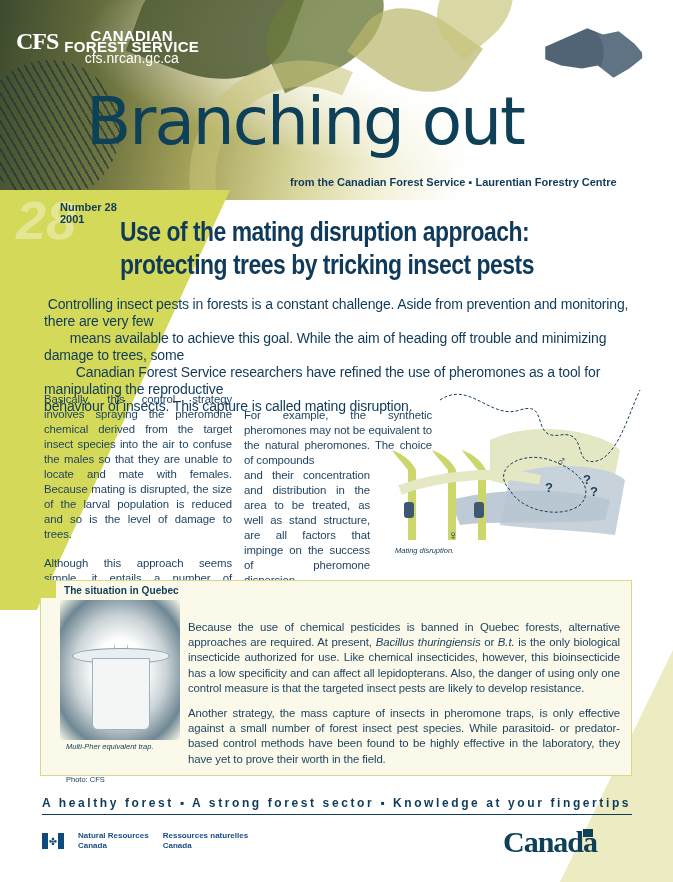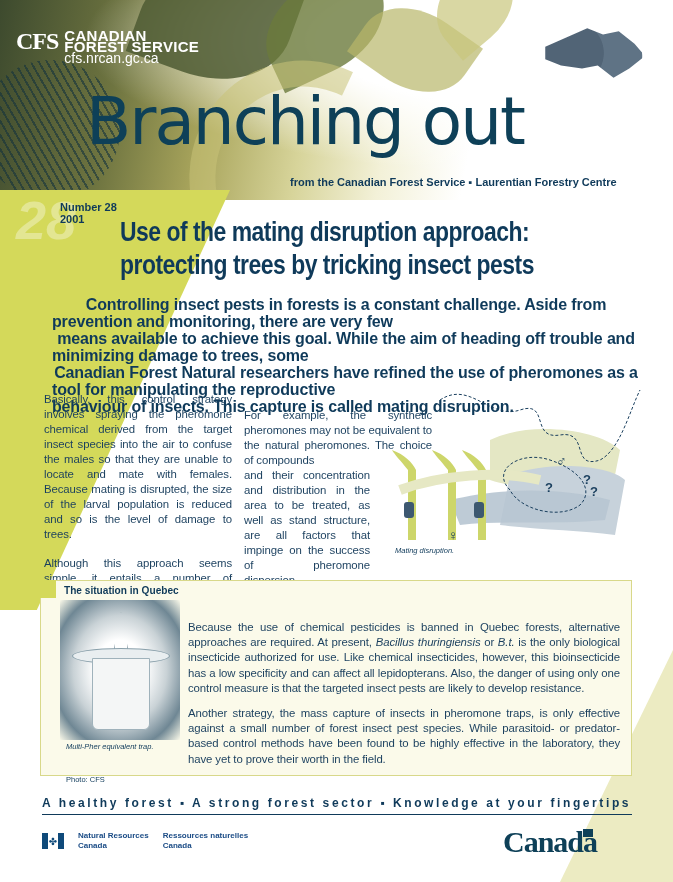--- a/index.html
+++ b/index.html
@@ -21,40 +21,40 @@
     background: repeating-linear-gradient(60deg, rgba(20,50,60,.75) 0 2px, transparent 2px 7px);
     border-radius:50%; opacity:.8; }
   .swirl { position:absolute; left:190px; top:60px; width:180px; height:190px; border-radius:50%;
     border:26px solid rgba(200,196,120,.55); border-right-color:transparent; border-bottom-color:transparent; transform:rotate(-20deg); }
   .map { position:absolute; left:540px; top:22px; width:105px; height:62px;
     background: radial-gradient(circle at 30% 50%, #3f5468 0 40%, transparent 41%),
                 radial-gradient(circle at 70% 55%, #4e6478 0 35%, transparent 36%),
                 radial-gradient(circle at 50% 30%, #5a6e82 0 30%, transparent 31%);
     clip-path: polygon(5% 40%, 25% 25%, 45% 10%, 60% 20%, 75% 15%, 90% 35%, 100% 55%, 85% 75%, 70% 90%, 55% 70%, 40% 75%, 20% 70%, 5% 60%); opacity:.9;}
 
-  .cfs-logo { left:16px; top:30px; display:flex; align-items:flex-start; gap:6px; }
+  .cfs-logo { left:16px; top:30px; display:flex; align-items:flex-start; gap:6px;text-align:center; }
   .cfs-mark { font-family:"Liberation Serif", serif; font-weight:bold; font-size:24px; color:#ffffff; letter-spacing:-1px; line-height:22px; }
   .cfs-text { display:flex; flex-direction:column; }
   .cfs-name { color:#ffffff; font-weight:bold; font-size:15px; line-height:11px; letter-spacing:.3px; }
   .cfs-url { color:#ffffff; font-size:14px; line-height:11px; margin-top:1px; }
 
   .masthead { left:86px; top:82px; font-family:"DejaVu Sans", sans-serif; font-size:66px; line-height:80px;
     color:#0e4058; letter-spacing:-2px; white-space:nowrap; }
   .subtitle { left:290px; top:176px; font-size:11px; font-weight:bold; color:#0f3a5a; white-space:nowrap;text-align:right; }
 
   
   .wedge { left:0; top:190px; width:230px; height:420px; background:#d4d95a;
     clip-path: polygon(0 0, 100% 0, 16% 100%, 0 100%); }
   .big-num { left:16px; top:190px; font-size:54px; font-weight:bold; color:rgba(255,255,255,.35); line-height:60px;font-style:italic; }
   .issue { left:44px; top:201px; font-size:11px; font-weight:bold; color:#0f3a5a; line-height:12px;padding-left:16px; }
 
   .title { left:120px; top:216px; font-family:"Liberation Sans Narrow","Liberation Sans", sans-serif; font-size:27px; font-weight:bold;
     color:#0f3a5a; line-height:33px; letter-spacing:-.6px; transform:scaleX(.85); transform-origin:left top; white-space:nowrap; }
 
-  .lead { left:52px; top:296px; width:588px; font-size:16px; font-weight:bold; color:#0f3a5a; line-height:17px; text-align:justify;
+  .lead { left:44px; top:296px; width:588px; font-size:14px; font-weight:normal; color:#0f3a5a; line-height:17px; text-align:justify;
     text-align-last:left; text-indent:0; letter-spacing:-.15px; }
   .lead p { margin:0; text-align:center; }
 
   .col { font-size:11.4px; line-height:15px; color:#1a3f5e; text-align:justify; letter-spacing:-.1px; }
   .col p { margin:0 0 14px 0; }
   .col1 { left:44px; top:392px; width:188px; }
   .col2 { left:244px; top:408px; width:188px; }
   .col2 .narrow { width:126px; }
 
   
@@ -122,21 +122,21 @@
 </div>
 
 <div class="abs title">
   <div>Use of the mating disruption approach:</div>
   <div>protecting trees by tricking insect pests</div>
 </div>
 
 <div class="abs lead">
   <p>Controlling insect pests in forests is a constant challenge. Aside from prevention and monitoring, there are very few</p>
   <p>means available to achieve this goal. While the aim of heading off trouble and minimizing damage to trees, some</p>
-  <p>Canadian Forest Natural researchers have refined the use of pheromones as a tool for manipulating the reproductive</p>
+  <p>Canadian Forest Service researchers have refined the use of pheromones as a tool for manipulating the reproductive</p>
   <p style="text-align:left">behaviour of insects. This capture is called mating disruption.</p>
 </div>
 
 <div class="abs col col1">
   <p>Basically, this control strategy involves spraying the pheromone chemical derived from the target insect species into the air to confuse the males so that they are unable to locate and mate with females. Because mating is disrupted, the size of the larval population is reduced and so is the level of damage to trees.</p>
   <p>Although this approach seems simple, it entails a number of challenges.</p>
 </div>
 <div class="abs col col2">
   <p style="margin:0">For example, the synthetic pheromones may not be equivalent to the natural pheromones. The choice of compounds</p>
   <p class="narrow">and their concentration and distribution in the area to be treated, as well as stand structure, are all factors that impinge on the success of pheromone dispersion.</p>

